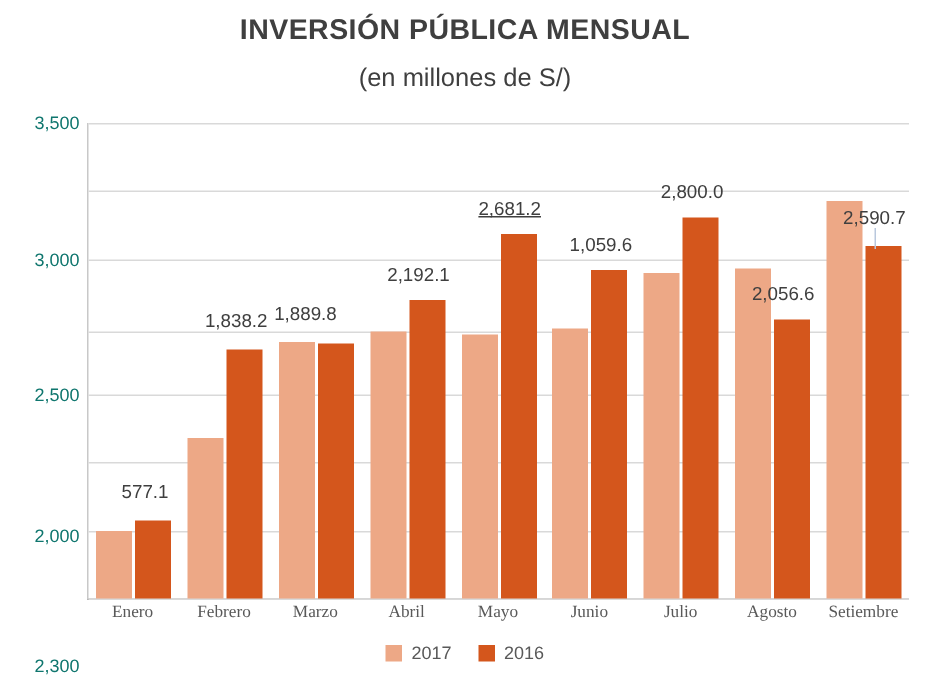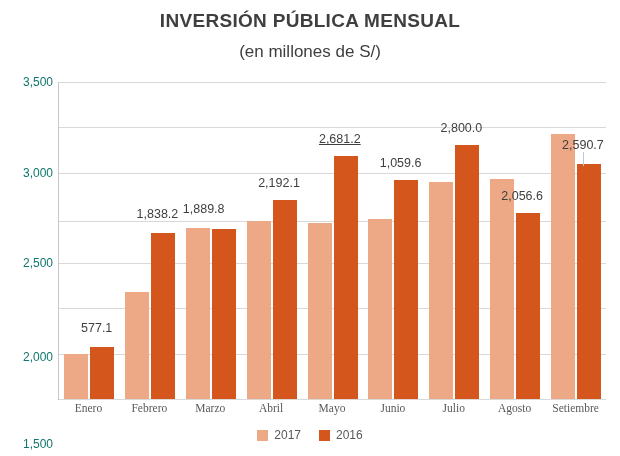--- a/index.html
+++ b/index.html
@@ -147,21 +147,21 @@
 
   <div class="chart-title">INVERSIÓN PÚBLICA MENSUAL</div>
   <div class="chart-subtitle">(en millones de S/)</div>
 
   <div class="plot" id="plot-area">
     <div id="gridlines">
         <div class="gridline" style="top: 317px;"></div>
         <div class="gridline" style="top: 271.714px;"></div>
         <div class="gridline" style="top: 226.429px;"></div>
         <div class="gridline" style="top: 181.143px;">
-          <span class="ytick" style="top: 181.143px;">1,500</span>
+          <span class="ytick" style="top: 181.143px;">2,300</span>
         </div>
         <div class="gridline" style="top: 139px;">
           <span class="ytick" style="top: 135.857px;">2,000</span>
         </div>
         <div class="gridline" style="top: 90.5714px;">
           <span class="ytick" style="top: 90.5714px; text-align: center;">2,500</span>
         </div>
         <div class="gridline" style="top: 45.2857px;">
           <span class="ytick" style="top: 45.2857px;">3,000</span>
         </div>

